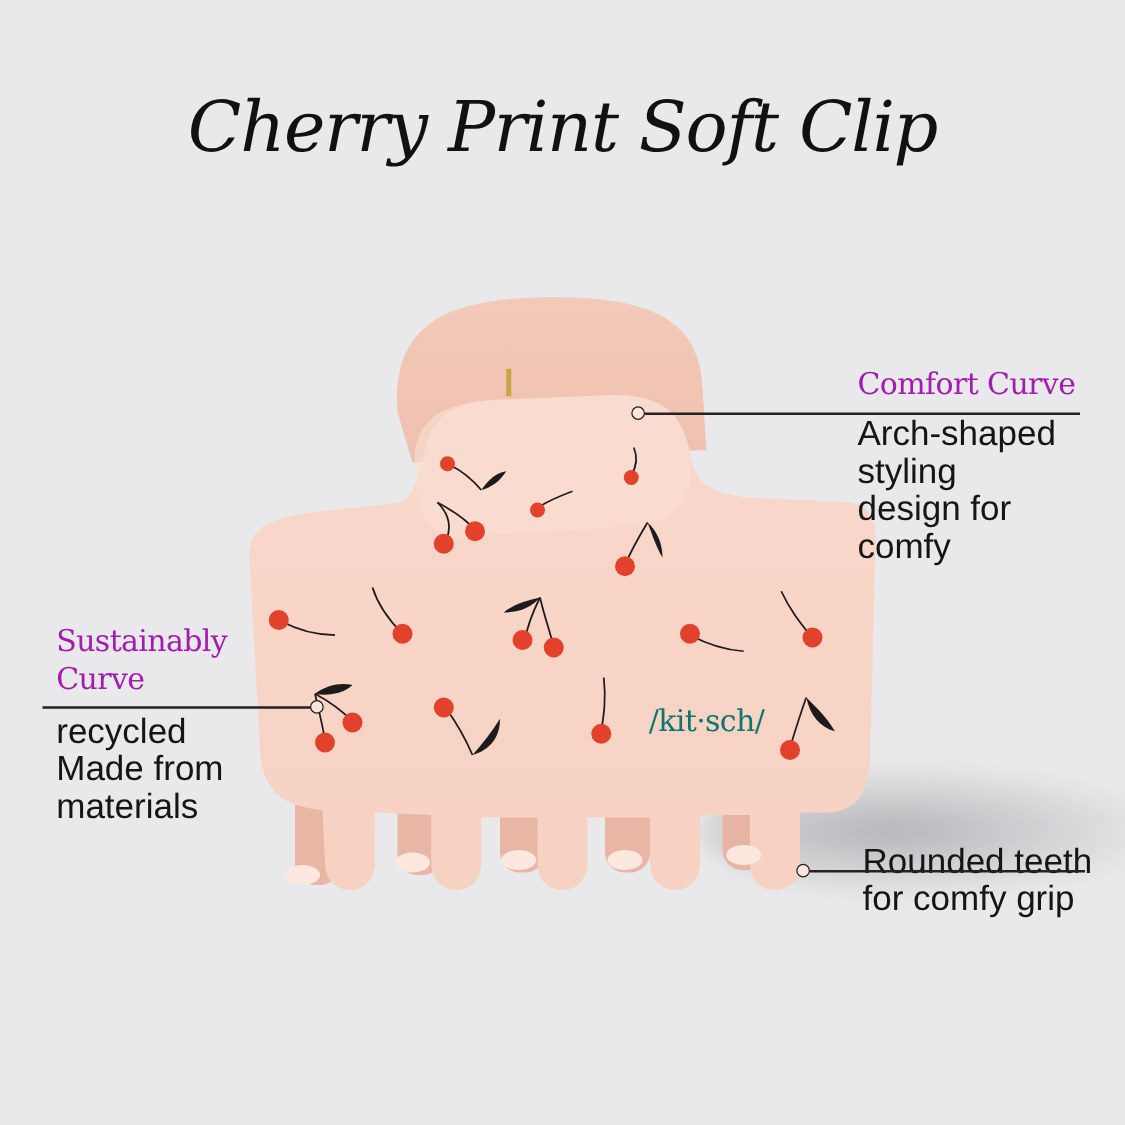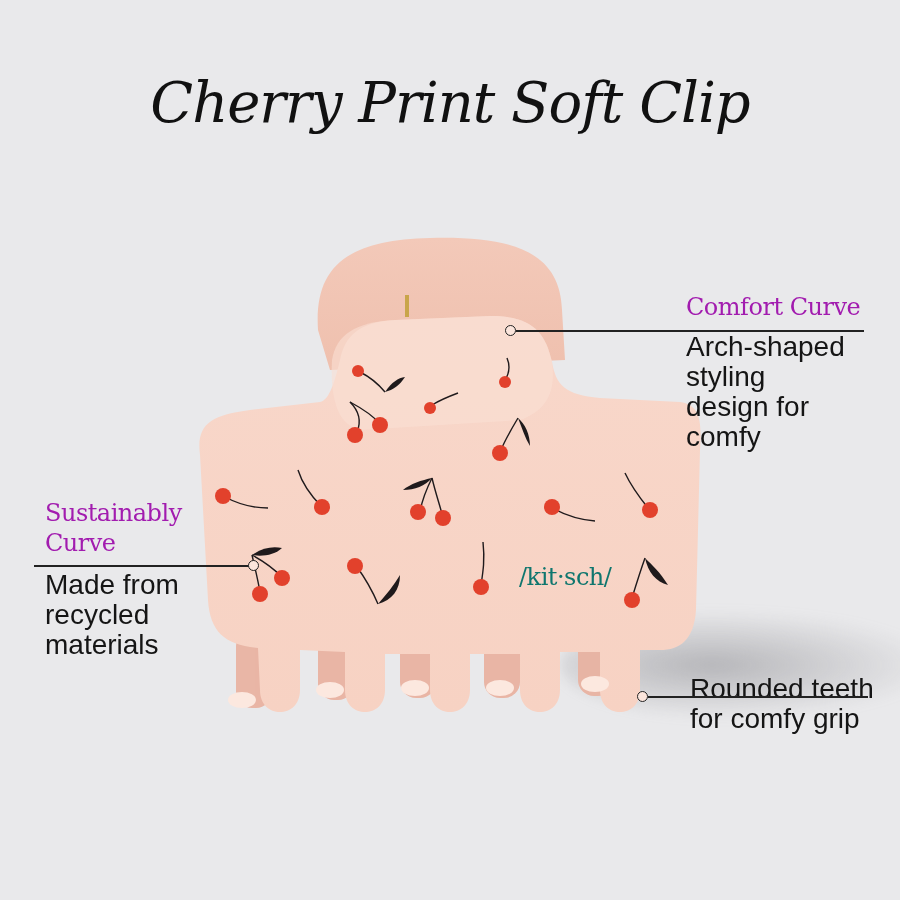--- a/index.html
+++ b/index.html
@@ -117,22 +117,22 @@
 </div>
 <div class="line" style="left:516px;top:330px;width:348px;"></div>
 <div class="dot" style="left:505px;top:325px;"></div>
 
 <div class="callout" style="left:34px;top:498px;width:200px;margin-left:11px;">
   <div class="head">
     <div>Sustainably</div>
     <div>Curve</div>
   </div>
   <div class="desc" style="margin-top:12px;">
+    <div>recycled</div>
     <div>Made from</div>
-    <div>recycled</div>
     <div>materials</div>
   </div>
 </div>
 <div class="line" style="left:34px;top:565px;width:218px;"></div>
 <div class="dot" style="left:248px;top:560px;"></div>
 
 <div class="callout" style="left:690px;top:658px;width:200px;">
   <div class="desc" style="margin-top:16px;">
     <div>Rounded teeth</div>
     <div>for comfy grip</div>

